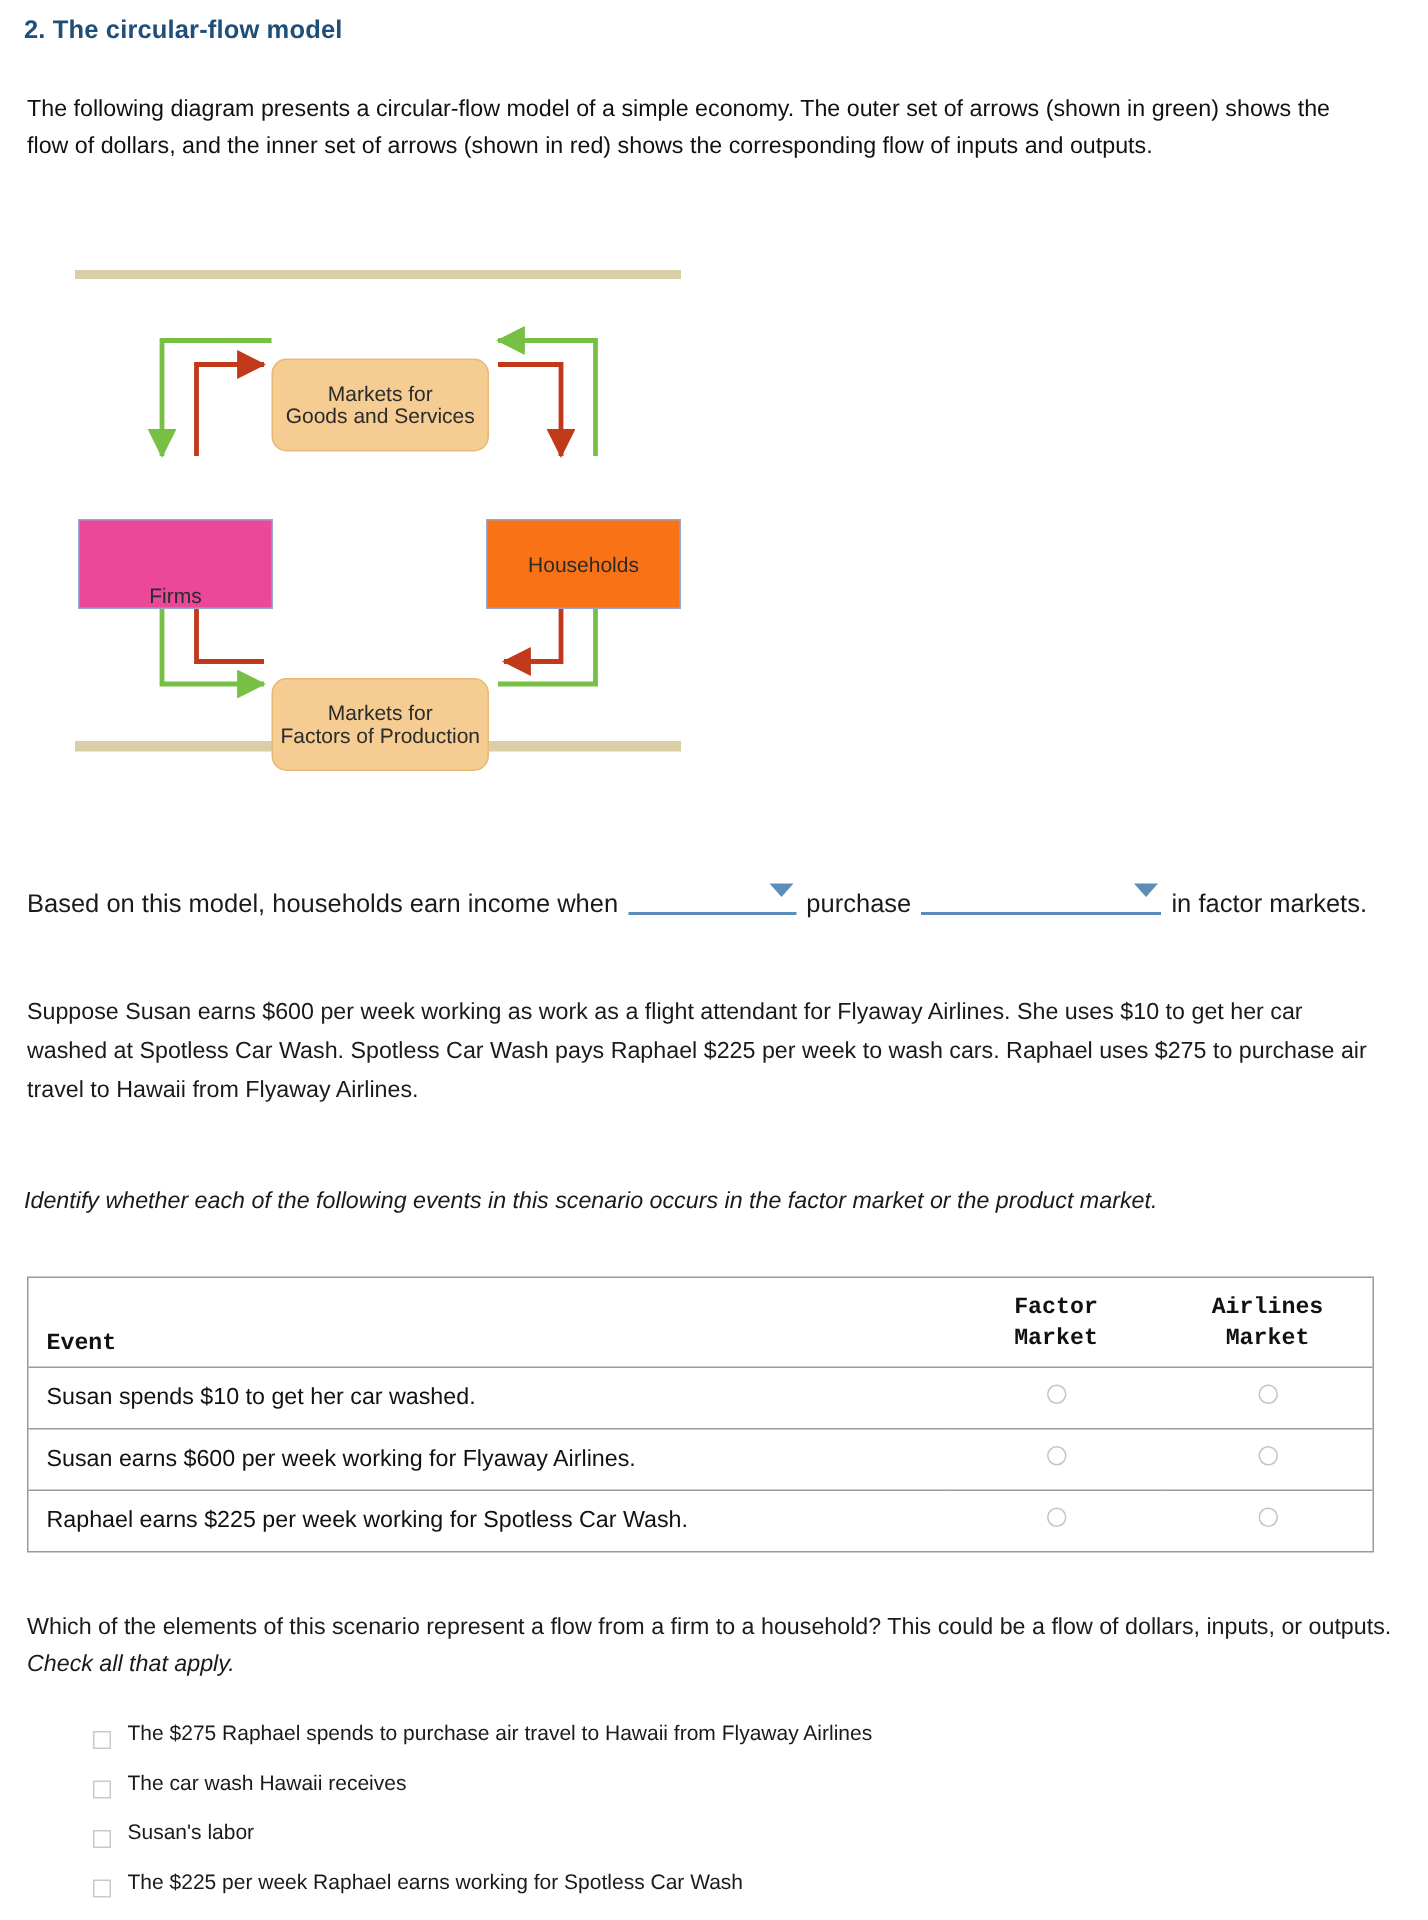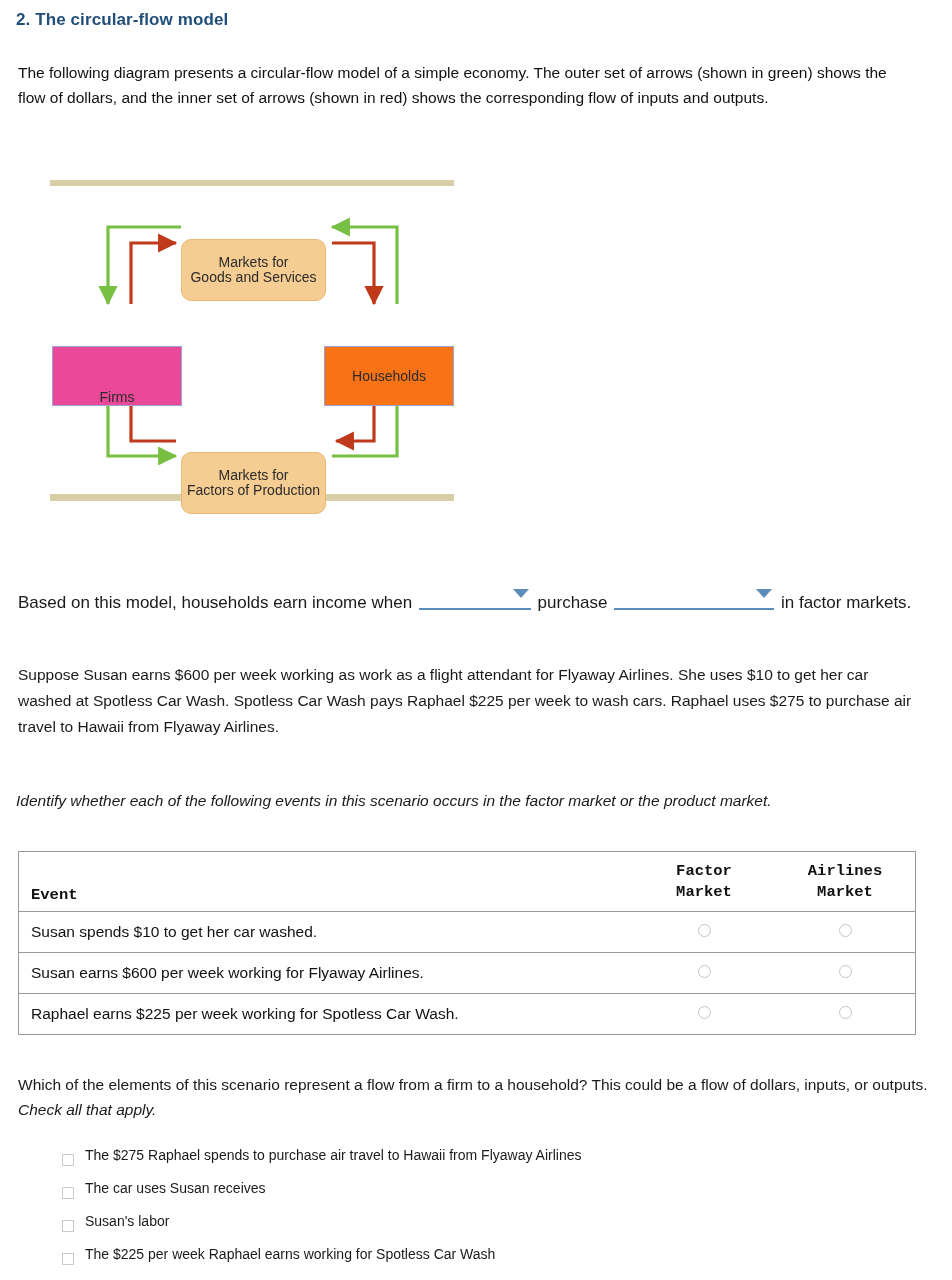--- a/index.html
+++ b/index.html
@@ -373,21 +373,21 @@
   <em>Check all that apply.</em>
 </div>
 
 <div class="check-list">
   <div class="check-item">
     <span class="checkbox"></span>
     <span>The $275 Raphael spends to purchase air travel to Hawaii from Flyaway Airlines</span>
   </div>
   <div class="check-item">
     <span class="checkbox"></span>
-    <span>The car uses Susan receives</span>
+    <span>The car wash Hawaii receives</span>
   </div>
   <div class="check-item">
     <span class="checkbox"></span>
     <span>Susan's labor</span>
   </div>
   <div class="check-item">
     <span class="checkbox"></span>
     <span>The $225 per week Raphael earns working for Spotless Car Wash</span>
   </div>
 </div>

